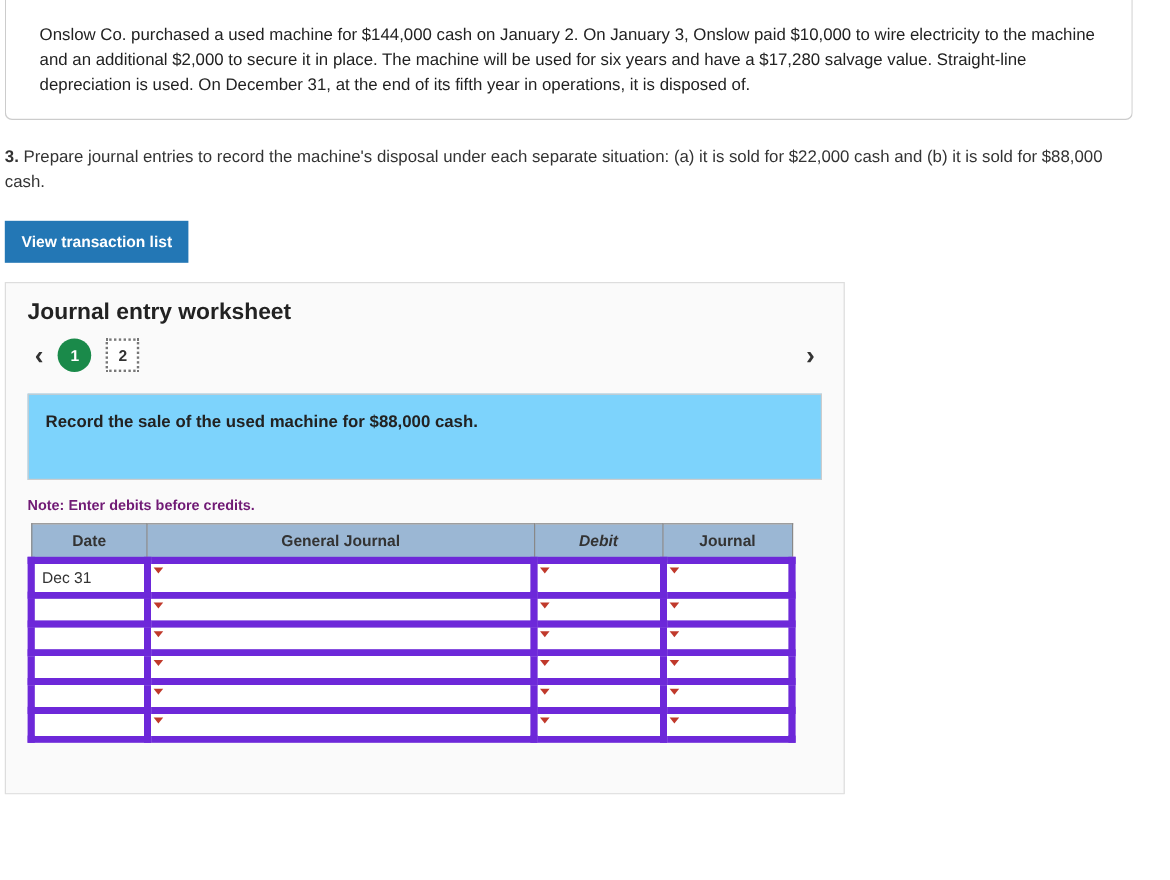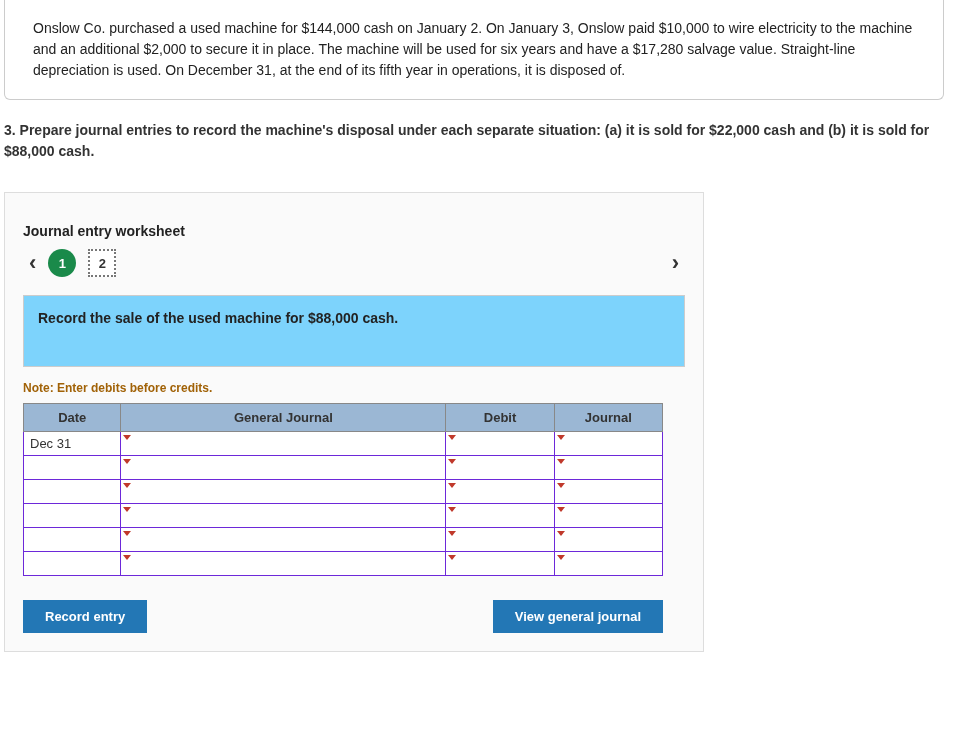--- a/index.html
+++ b/index.html
@@ -18,21 +18,20 @@
     border-radius: 0 0 6px 6px;
     padding: 18px 28px;
     margin: 0 4px 20px 4px;
     line-height: 1.5;
     color: #222;
   }
   .instruction {
     padding: 0 4px 18px 4px;
     line-height: 1.5;
     color: #333;
-    font-weight: bold;
   }
   .instruction b { color: #333; }
   .view-list-btn {
     display: inline-block;
     background: #2377b5;
     color: #fff;
     font-weight: bold;
     padding: 10px 14px;
     font-size: 13px;
     margin: 4px;
@@ -41,24 +40,23 @@
   .worksheet-panel {
     border: 1px solid #ddd;
     background: #fafafa;
     margin: 12px 4px 0 4px;
     padding: 14px 18px 18px 18px;
     width: 700px;
   }
   .ws-title {
     font-family: Verdana, Arial, sans-serif;
     font-weight: bold;
-    font-size: 14px;
+    font-size: 19px;
     color: #222;
     margin-bottom: 10px;
-    margin-top: 16px;
   }
   .pager-row {
     display: flex;
     align-items: center;
     margin-bottom: 18px;
   }
   .chevron {
     font-size: 22px;
     font-weight: bold;
     color: #333;
@@ -86,48 +84,48 @@
   .instruction-panel {
     border: 1px solid #ccc;
     background: #7dd3fc;
     padding: 14px 14px 40px 14px;
     margin-bottom: 14px;
     font-weight: bold;
     font-size: 14px;
     color: #222;
   }
   .note-text {
-    color: #a16207;
+    color: #701a75;
     font-size: 12px;
     font-weight: bold;
     margin-bottom: 8px;
   }
   table.journal {
     border-collapse: collapse;
     width: 640px;
   }
   table.journal th {
     background: #9bb7d4;
     border: 1px solid #888;
     padding: 6px 8px;
     font-weight: bold;
     font-size: 13px;
     text-align: center;
   }
   table.journal td {
-    border: 1px solid #6d28d9;
+    border: 6px solid #6d28d9;
     padding: 4px 6px;
     height: 24px;
     background: #fff;
     font-size: 13px;
     position: relative;
   }
   .col-date   { width: 90px; }
   .col-gj     { width: 300px; }
-  .col-debit  { width: 100px; }
+  .col-debit  { width: 100px; font-style: italic; }
   .col-credit { width: 100px; }
   td.dd::after {
     content: '';
     position: absolute;
     left: 2px; top: 3px;
     width: 0; height: 0;
     border-left: 4px solid transparent;
     border-right: 4px solid transparent;
     border-top: 5px solid #c0392b;
   }
@@ -155,20 +153,23 @@
 
   <div class="problem-box">
     <span>Onslow Co. purchased a used machine for $144,000 cash on January 2. On January 3, Onslow paid $10,000 to wire electricity to the machine and an additional $2,000 to secure it in place. The machine will be used for six years and have a $17,280 salvage value. Straight-line depreciation is used. On December 31, at the end of its fifth year in operations, it is disposed of.</span>
   </div>
 
   <div class="instruction">
     <b>3.</b>
     <span>Prepare journal entries to record the machine's disposal under each separate situation: (a) it is sold for $22,000 cash and (b) it is sold for $88,000 cash.</span>
   </div>
 
+  <div class="view-list-btn">
+    <span>View transaction list</span>
+  </div>
 
   <div class="worksheet-panel">
 
     <div class="ws-title">Journal entry worksheet</div>
 
     <div class="pager-row">
       <span class="chevron">‹</span>
       <span class="page-num">1</span>
       <span class="page-num dotted">2</span>
       <span class="chevron right">›</span>
@@ -223,25 +224,19 @@
           <tr>
             <td class="col-date"></td>
             <td class="col-gj dd"></td>
             <td class="col-debit dd"></td>
             <td class="col-credit dd"></td>
           </tr>
         </tbody>
     </table>
 
     <div class="action-row">
-      <div class="action-btn">
-        <span>Record entry</span>
-      </div>
       <div class="gap"></div>
       <div class="spacer"></div>
-      <div class="action-btn">
-        <span>View general journal</span>
-      </div>
     </div>
 
   </div>
 
 </div>
 
 </body></html>

